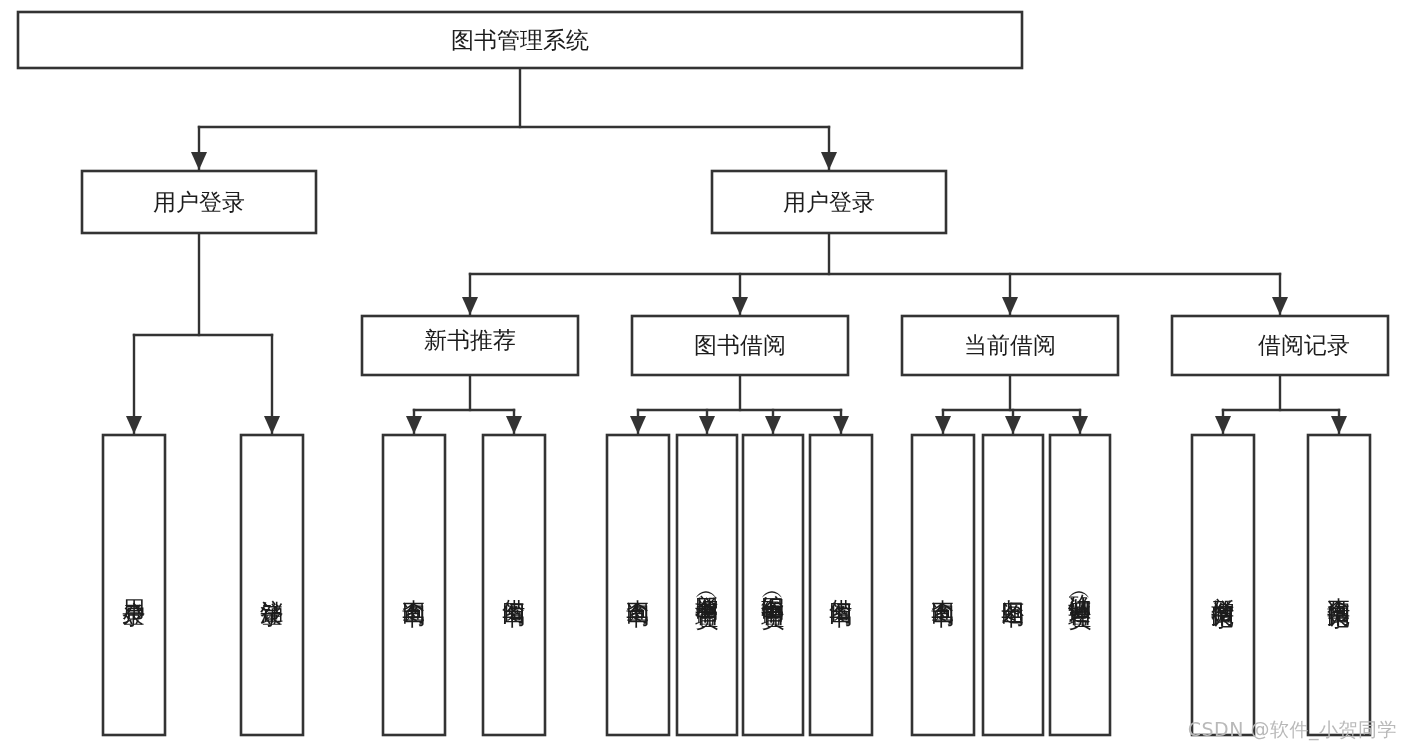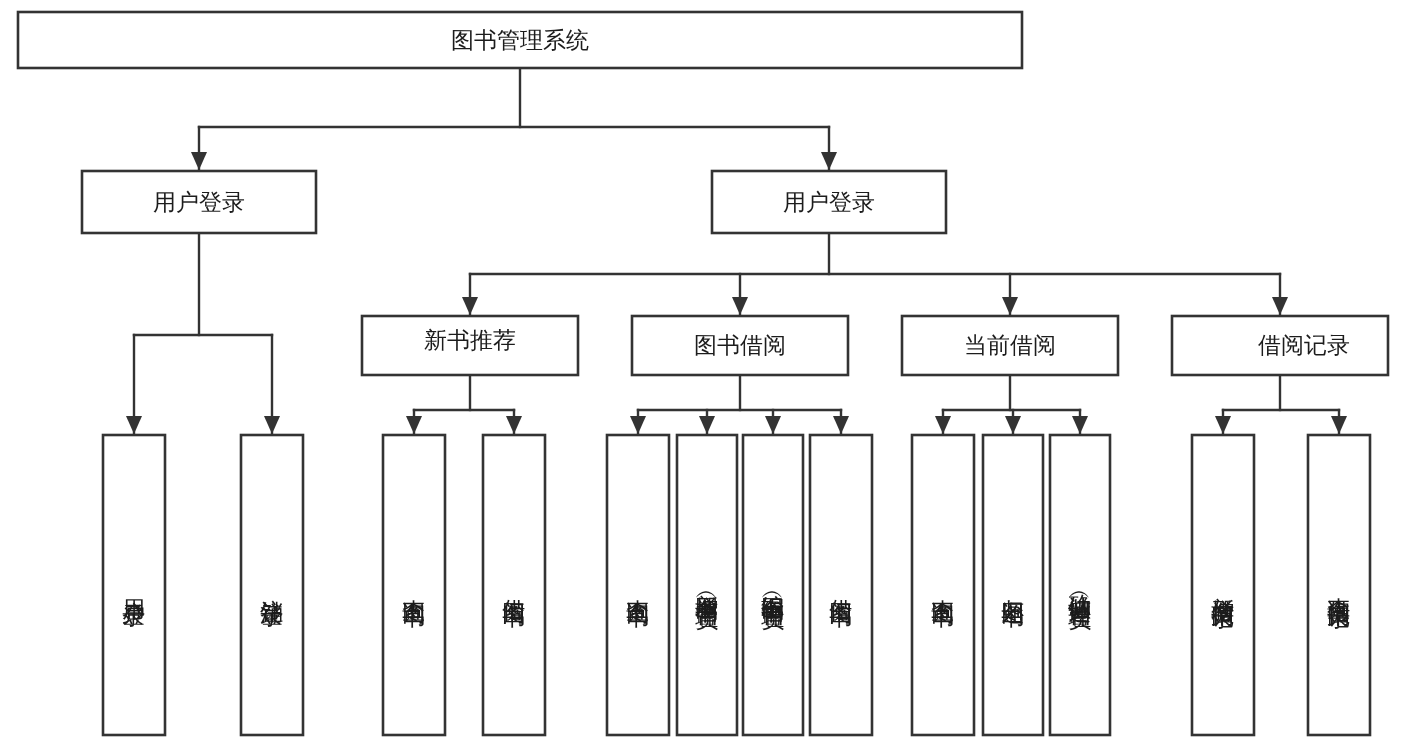--- a/index.html
+++ b/index.html
@@ -172,13 +172,14 @@
       <div class="node-label vertical" style="left: 677px; top: 435px; width: 60px; height: 300px;">新增图书（管理员）</div>
       <div class="node-label vertical" style="left: 743px; top: 435px; width: 60px; height: 300px;">编辑图书（管理员）</div>
       <div class="node-label vertical" style="left: 810px; top: 435px; width: 62px; height: 300px;">借阅图书</div>
       <div class="node-label vertical" style="left: 912px; top: 435px; width: 62px; height: 300px;">查询图书</div>
       <div class="node-label vertical" style="left: 983px; top: 435px; width: 60px; height: 300px;">归还图书</div>
       <div class="node-label vertical" style="left: 1050px; top: 435px; width: 60px; height: 300px;">确认归还（管理员）</div>
       <div class="node-label vertical" style="left: 1192px; top: 435px; width: 62px; height: 300px;">新增借阅记录</div>
       <div class="node-label vertical" style="left: 1308px; top: 435px; width: 62px; height: 300px;">查询借阅记录</div>
     </div>
 
+  <div class="watermark">CSDN @软件_小贺同学</div>
 </div>
 
 </body></html>

